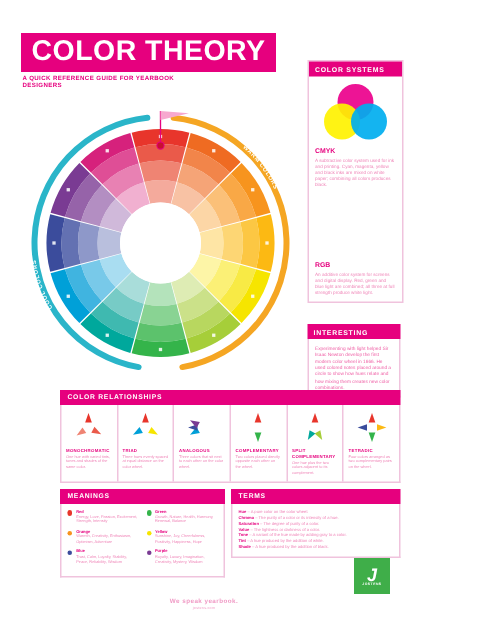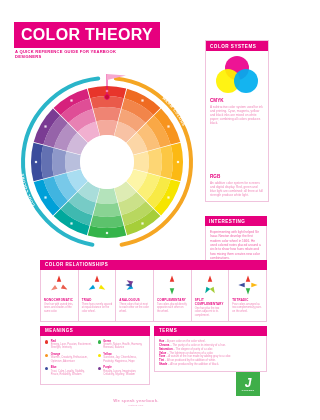--- a/index.html
+++ b/index.html
@@ -4,21 +4,21 @@
 <style>
   html,body{margin:0;padding:0;background:#ffffff;}
   body{width:272px;height:420px;overflow:hidden;
        font-family:"Liberation Sans",sans-serif;
        -webkit-font-smoothing:antialiased;}
   #poster{position:relative;width:272px;height:420px;background:#ffffff;}
 
   
   .title-bar{position:absolute;left:14px;top:22px;background:#e6007e;
              padding:3px 7px 4px 7px;}
-  .title-bar .t{color:#ffffff;font-size:16px;font-weight:bold;letter-spacing:0.3px;
+  .title-bar .t{color:#ffffff;font-size:19px;font-weight:bold;letter-spacing:0.3px;
                 line-height:19px;white-space:nowrap;}
   .subtitle{position:absolute;left:15px;top:49px;width:110px;color:#e6007e;
             font-size:4.1px;font-weight:bold;line-height:5.4px;letter-spacing:0.25px;}
 
   
   #wheel-wrap{position:absolute;left:14px;top:62px;width:186px;height:188px;}
   #wheel-svg{display:block;}
   .arc-label{font-size:3.9px;font-weight:bold;letter-spacing:0.5px;}
 
   

